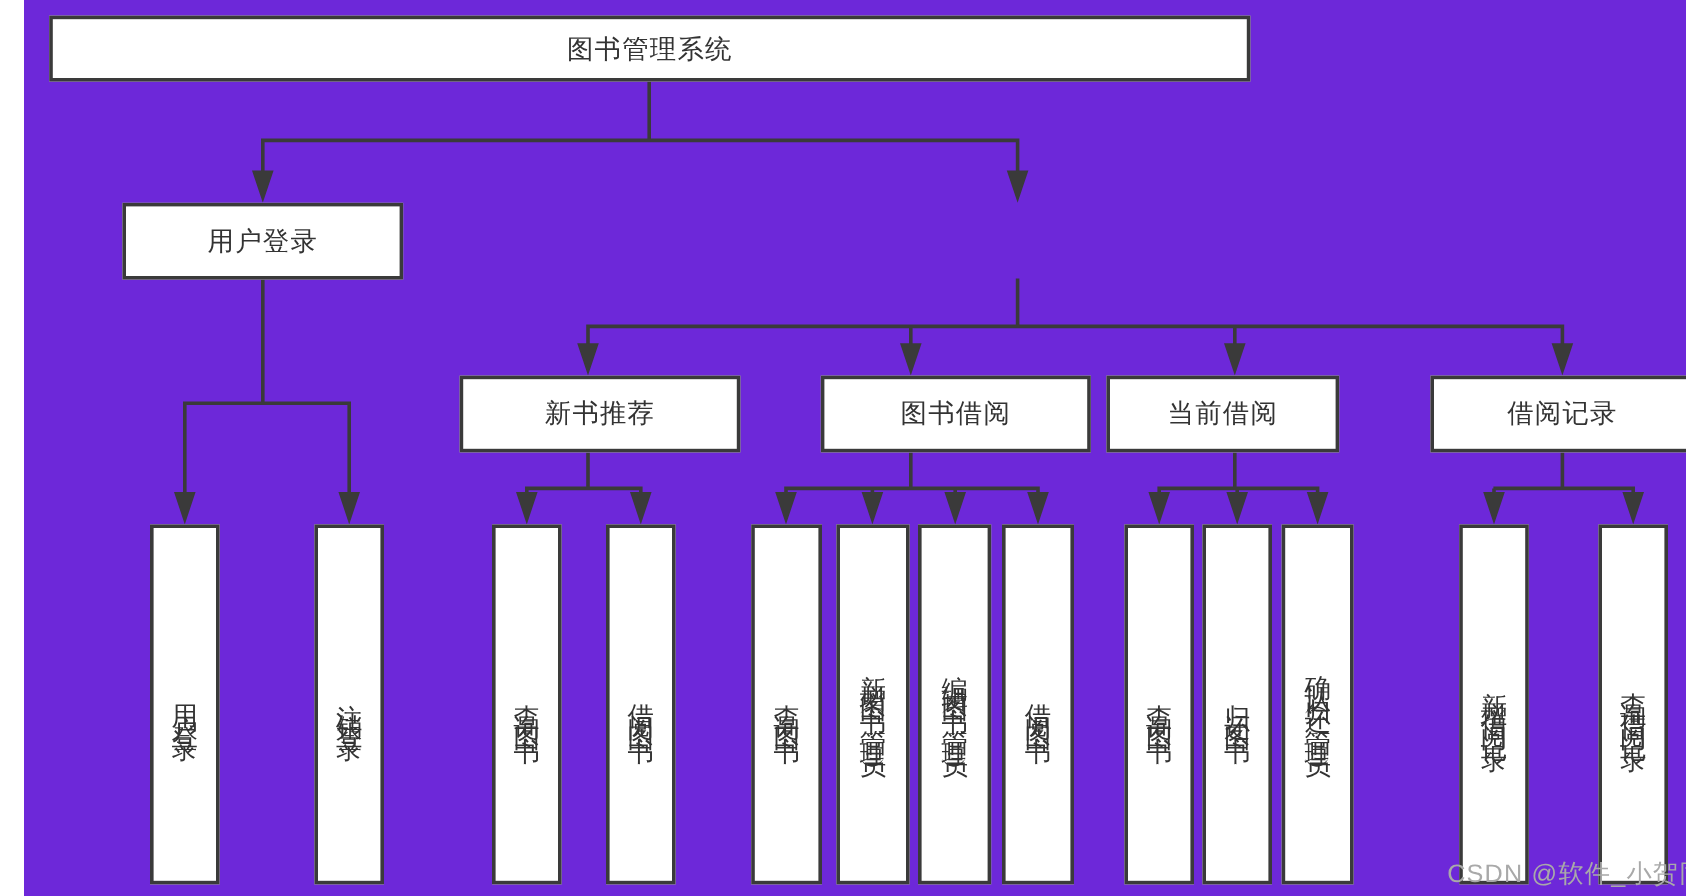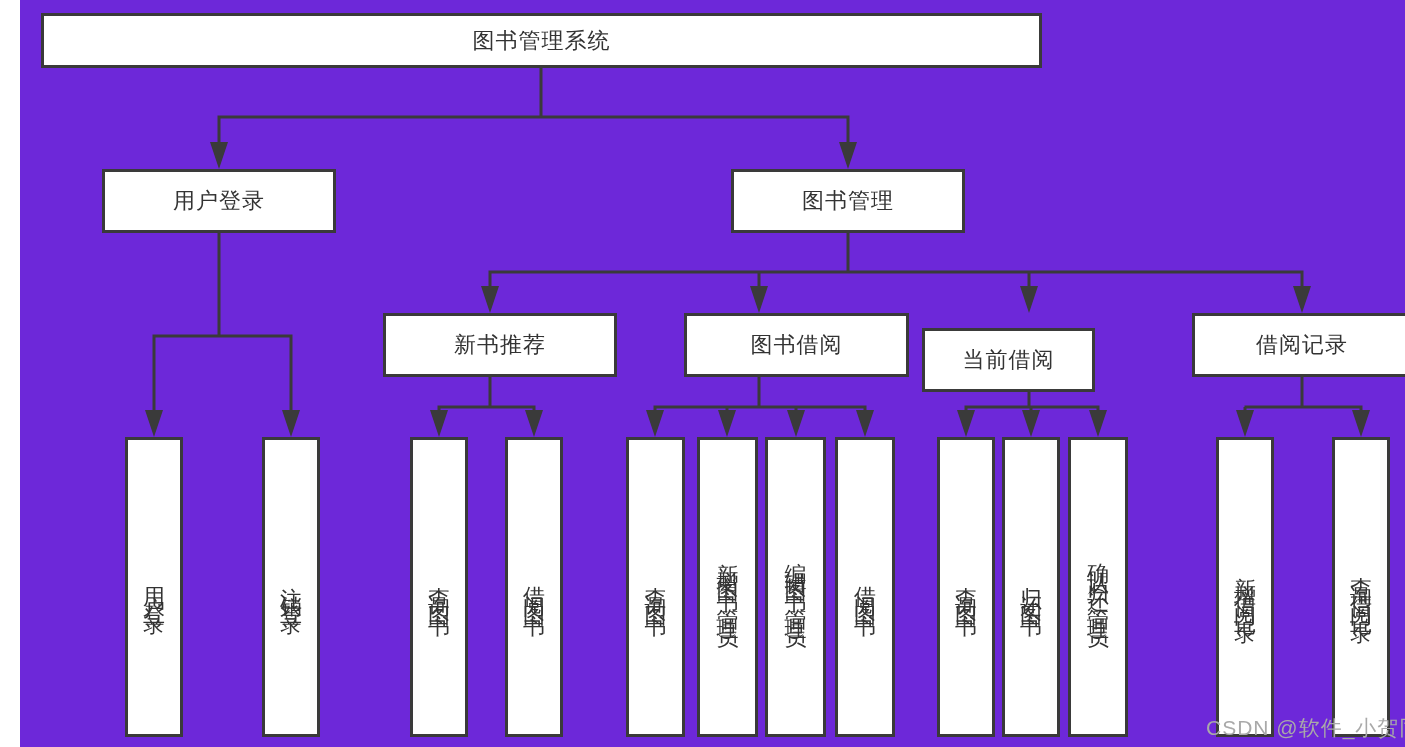--- a/index.html
+++ b/index.html
@@ -120,31 +120,28 @@
              M1332 410 H1350 L1341 437 Z"></path>
   </svg>
 
   <div class="hbox" style="left:21px;top:13px;width:1001px;height:55px">
     <span>图书管理系统</span>
   </div>
 
   <div class="hbox" style="left:82px;top:169px;width:234px;height:64px">
     <span>用户登录</span>
   </div>
-  <div class="hbox" style="left:711px;top:169px;width:234px;height:64px">
-    <span>图书管理</span>
-  </div>
 
   <div class="hbox" style="left:363px;top:313px;width:234px;height:64px">
     <span>新书推荐</span>
   </div>
   <div class="hbox" style="left:664px;top:313px;width:225px;height:64px">
     <span>图书借阅</span>
   </div>
-  <div class="hbox" style="left:902px;top:328px;width:173px;height:64px">
+  <div class="hbox" style="left:902px;top:313px;width:194px;height:64px">
     <span>当前借阅</span>
   </div>
   <div class="hbox" style="left:1172px;top:313px;width:220px;height:64px">
     <span>借阅记录</span>
   </div>
 
   <div class="vbox" style="left:105px;width:58px">
     <span class="vtext">用户登录</span>
   </div>
   <div class="vbox" style="left:242px;width:58px">

